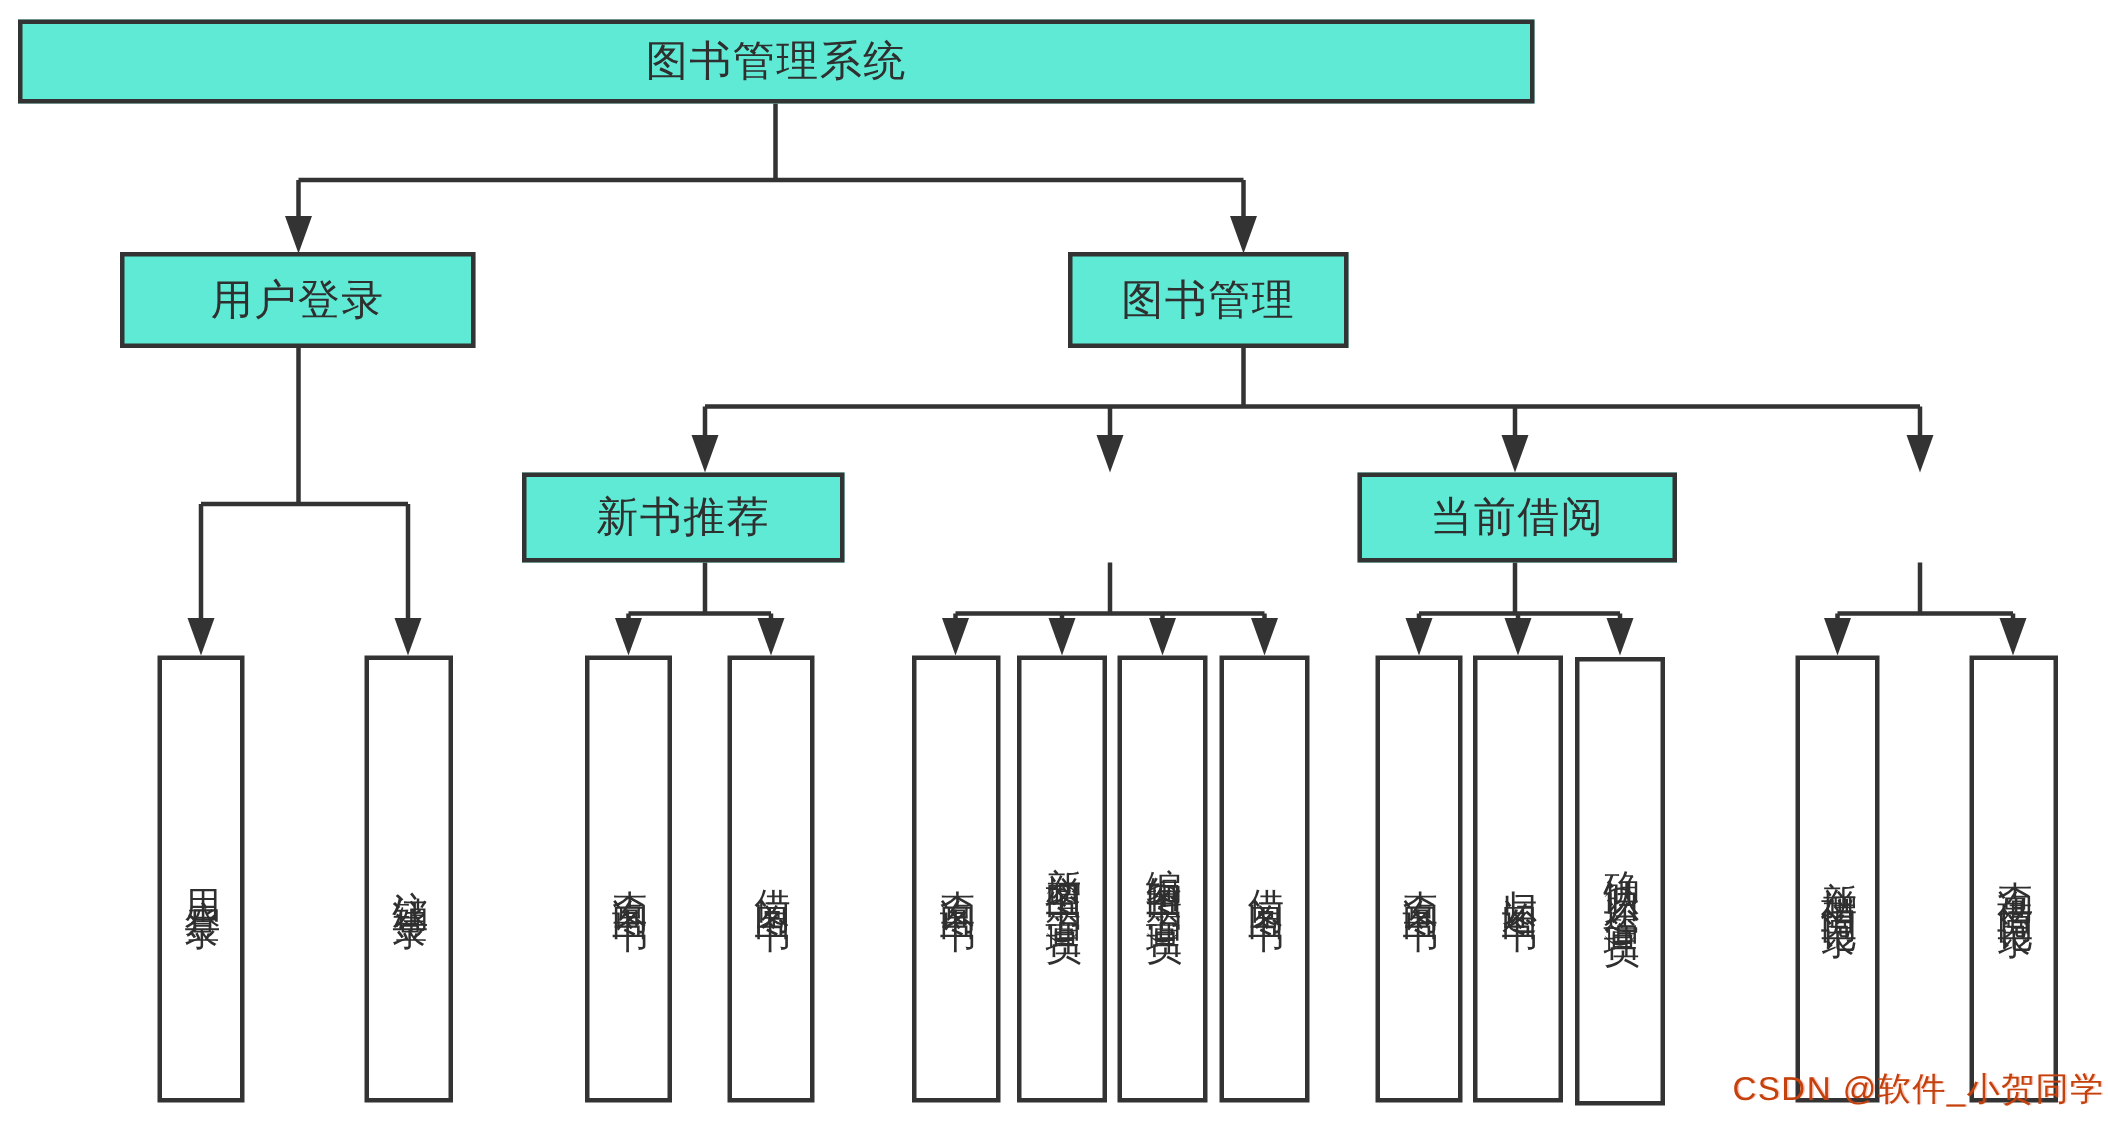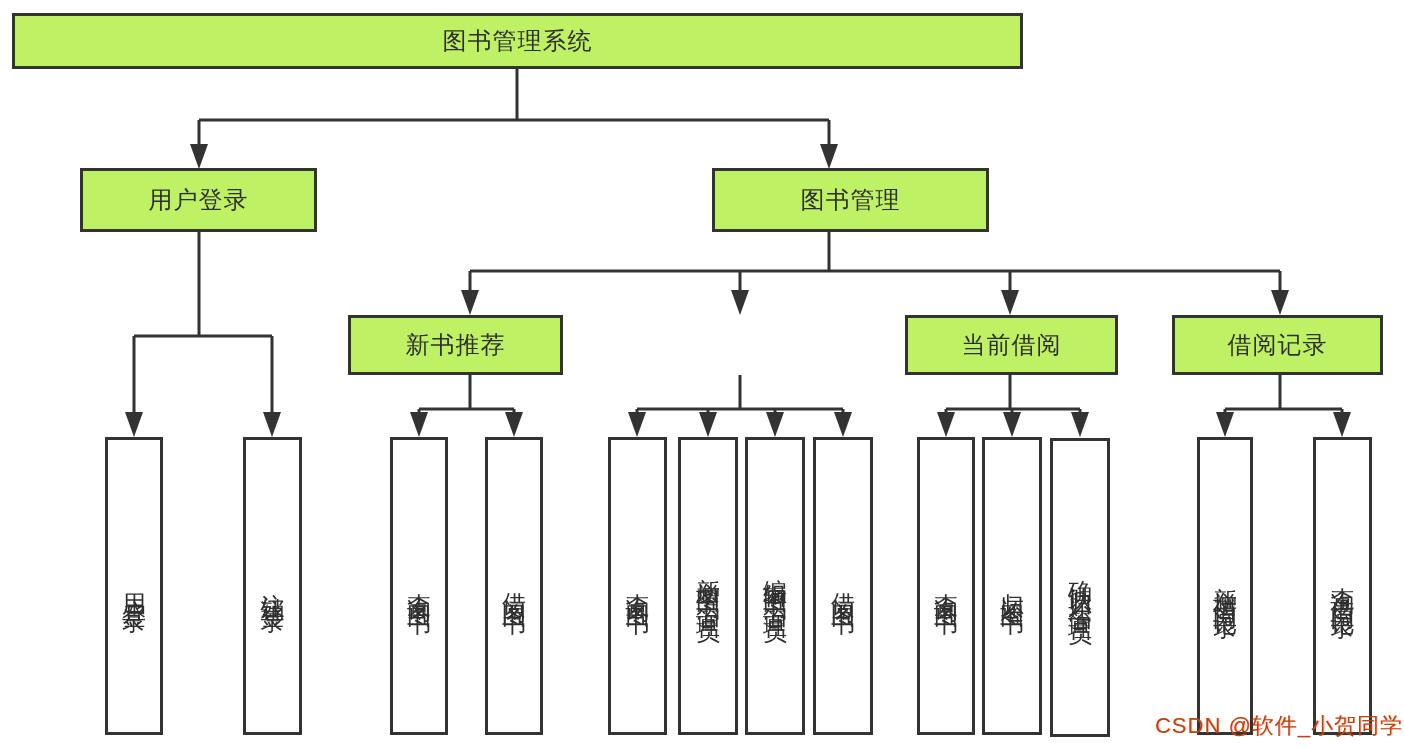--- a/index.html
+++ b/index.html
@@ -9,25 +9,25 @@
     background:#ffffff;
     font-family:"Liberation Sans","DejaVu Sans",sans-serif;
     color:#2f2f2f;
     overflow:hidden;
   }
   .connectors{position:absolute;left:0;top:0;width:1405px;height:747px;}
   .node{
     position:absolute;
     box-sizing:border-box;
     border:3px solid #333333;
-    background:#bef264;
+    background:#5eead4;
     display:flex;
     align-items:center;
     justify-content:center;
-    font-size:24px;
+    font-size:28px;
     letter-spacing:1px;
     color:#2f2f2f;
     white-space:nowrap;
   }
   .leaf{
     position:absolute;
     box-sizing:border-box;
     border:3px solid #333333;
     background:#ffffff;
     display:flex;
@@ -87,25 +87,24 @@
       <polygon points="1003,412 1021,412 1012,437"></polygon>
       <polygon points="1071,412 1089,412 1080,437"></polygon>
       <polygon points="1216,412 1234,412 1225,437"></polygon>
       <polygon points="1333,412 1351,412 1342,437"></polygon>
     </g>
   </svg>
 
   <div class="node" style="left:12px;top:13px;width:1011px;height:56px;">图书管理系统</div>
 
   <div class="node" style="left:80px;top:168px;width:237px;height:64px;">用户登录</div>
-  <div class="node" style="left:712px;top:168px;width:277px;height:64px;">图书管理</div>
+  <div class="node" style="left:712px;top:168px;width:187px;height:64px;">图书管理</div>
 
   <div class="node" style="left:348px;top:315px;width:215px;height:60px;">新书推荐</div>
   <div class="node" style="left:905px;top:315px;width:213px;height:60px;text-align:center;">当前借阅</div>
-  <div class="node" style="left:1172px;top:315px;width:211px;height:60px;">借阅记录</div>
 
   <div class="leaf" style="left:105px;top:437px;width:58px;height:298px;">
     <span class="vtext">用户登录</span>
   </div>
   <div class="leaf" style="left:243px;top:437px;width:59px;height:298px;">
     <span class="vtext">注销登录</span>
   </div>
   <div class="leaf" style="left:390px;top:437px;width:58px;height:298px;">
     <span class="vtext">查询图书</span>
   </div>

